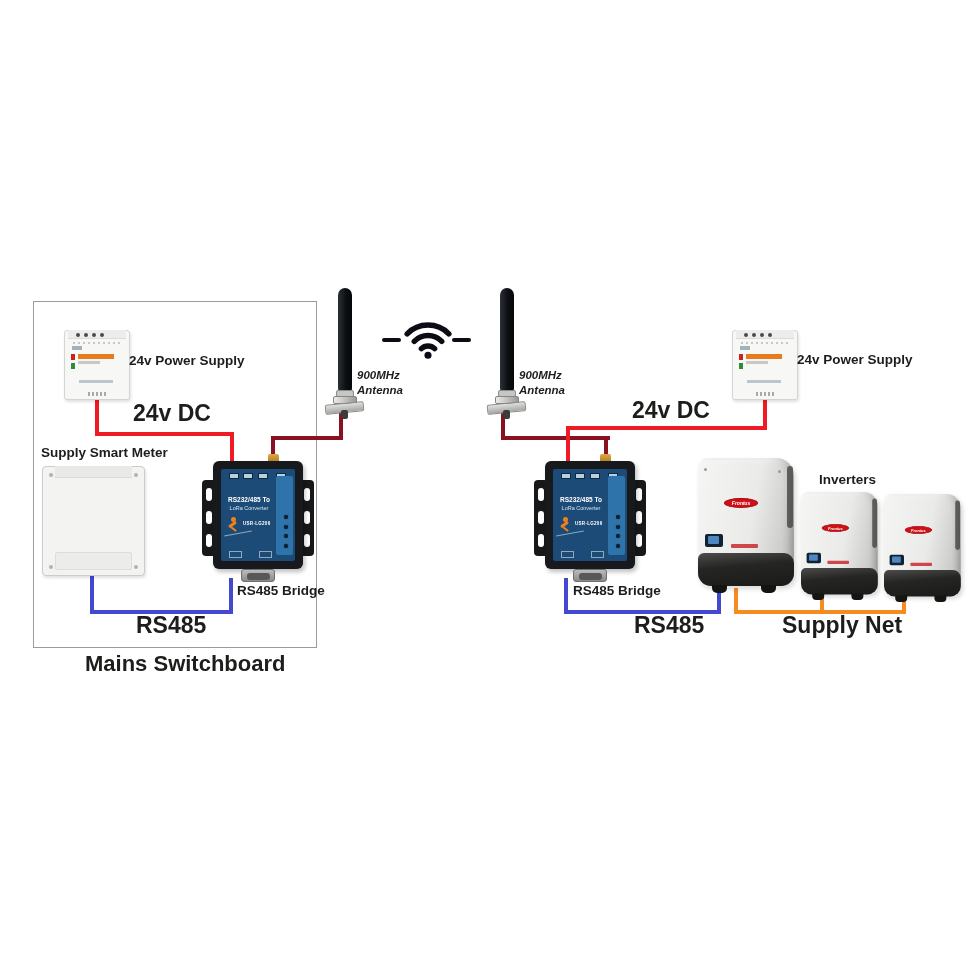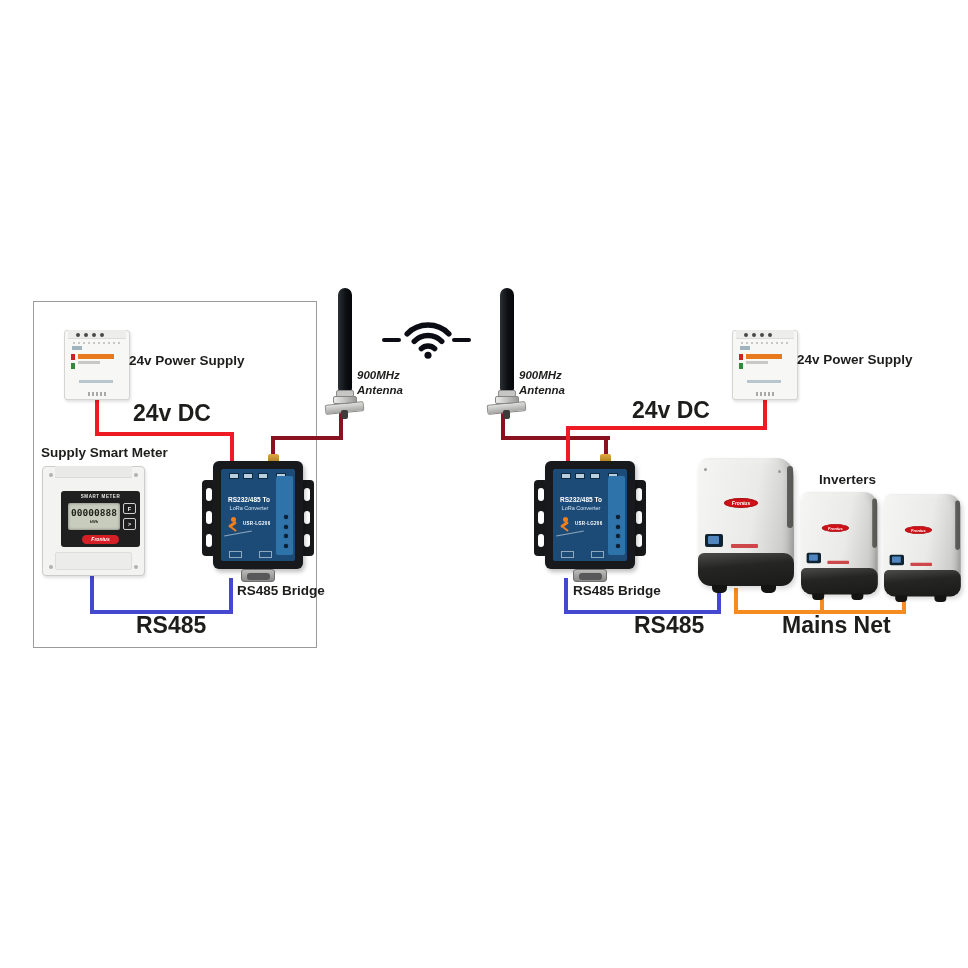--- a/index.html
+++ b/index.html
@@ -190,30 +190,20 @@
   </div>
   <div class="dash" style="left:452px;top:338px;width:19px;"></div>
 
   <div class="meter" style="left:42px;top:466px;">
     <div class="m-body"></div>
     <div class="m-top"></div>
     <div class="m-screw" style="left:7px;top:7px;"></div>
     <div class="m-screw" style="left:92px;top:7px;"></div>
     <div class="m-screw" style="left:7px;top:99px;"></div>
     <div class="m-screw" style="left:92px;top:99px;"></div>
-    <div class="m-panel">
-      <div class="m-ptitle">SMART METER</div>
-      <div class="m-lcd">
-        <div class="m-digits">00000888</div>
-        <div class="m-unit">kWh</div>
-      </div>
-      <div class="m-btn" style="top:12px;">F</div>
-      <div class="m-btn" style="top:27px;height:12px;line-height:11px;">&gt;</div>
-      <div class="m-logo">Fronius</div>
-    </div>
     <div class="m-bottom"></div>
   </div>
 
   <div class="bridge" style="left:202px;top:452px;">
     <div class="b-sma"></div>
     <div class="b-wing" style="left:0;">
       <div class="b-slot" style="top:8px;"></div>
       <div class="b-slot" style="top:31px;"></div>
       <div class="b-slot" style="top:54px;"></div>
     </div>
@@ -327,30 +317,31 @@
     <div class="i-band"></div>
     <div class="i-foot" style="left:14px;"></div>
     <div class="i-foot" style="left:63px;"></div>
   </div>
 
   <div class="lbl lbl-sm" style="left:129px;top:353px;">24v Power Supply</div>
   <div class="lbl lbl-lg" style="left:133px;top:400px;">24v DC</div>
   <div class="lbl lbl-sm" style="left:41px;top:445px;">Supply Smart Meter</div>
   <div class="lbl lbl-sm" style="left:237px;top:583px;">RS485 Bridge</div>
   <div class="lbl lbl-lg" style="left:136px;top:612px;">RS485</div>
+  <div class="lbl lbl-xl" style="left:85px;top:651px;">Mains Switchboard</div>
 
   <div class="lbl lbl-xs" style="left:357px;top:368px;">
     <div class="line">900MHz</div>
     <div class="line">Antenna</div>
   </div>
   <div class="lbl lbl-xs" style="left:519px;top:368px;">
     <div class="line">900MHz</div>
     <div class="line">Antenna</div>
   </div>
 
   <div class="lbl lbl-sm" style="left:797px;top:352px;">24v Power Supply</div>
   <div class="lbl lbl-lg" style="left:632px;top:397px;">24v DC</div>
   <div class="lbl lbl-sm" style="left:573px;top:583px;">RS485 Bridge</div>
   <div class="lbl lbl-sm" style="left:819px;top:472px;">Inverters</div>
   <div class="lbl lbl-lg" style="left:634px;top:612px;">RS485</div>
-  <div class="lbl lbl-lg" style="left:782px;top:612px;">Mains Net</div>
+  <div class="lbl lbl-lg" style="left:782px;top:612px;">Supply Net</div>
 
 </div>
 
 </body></html>

